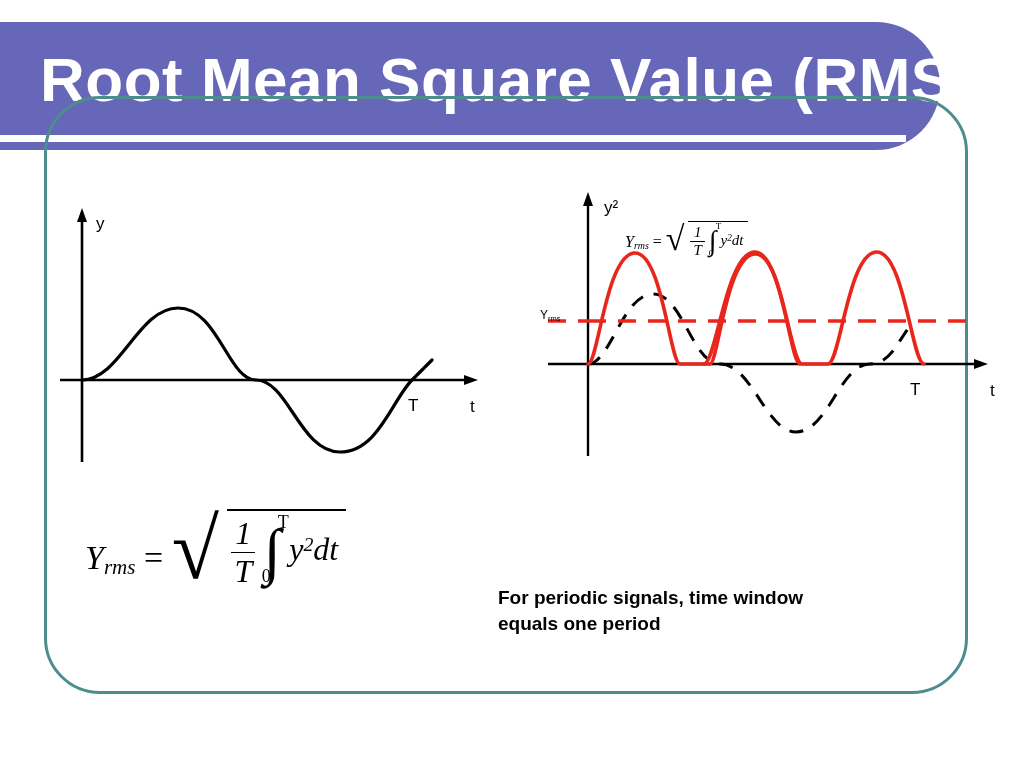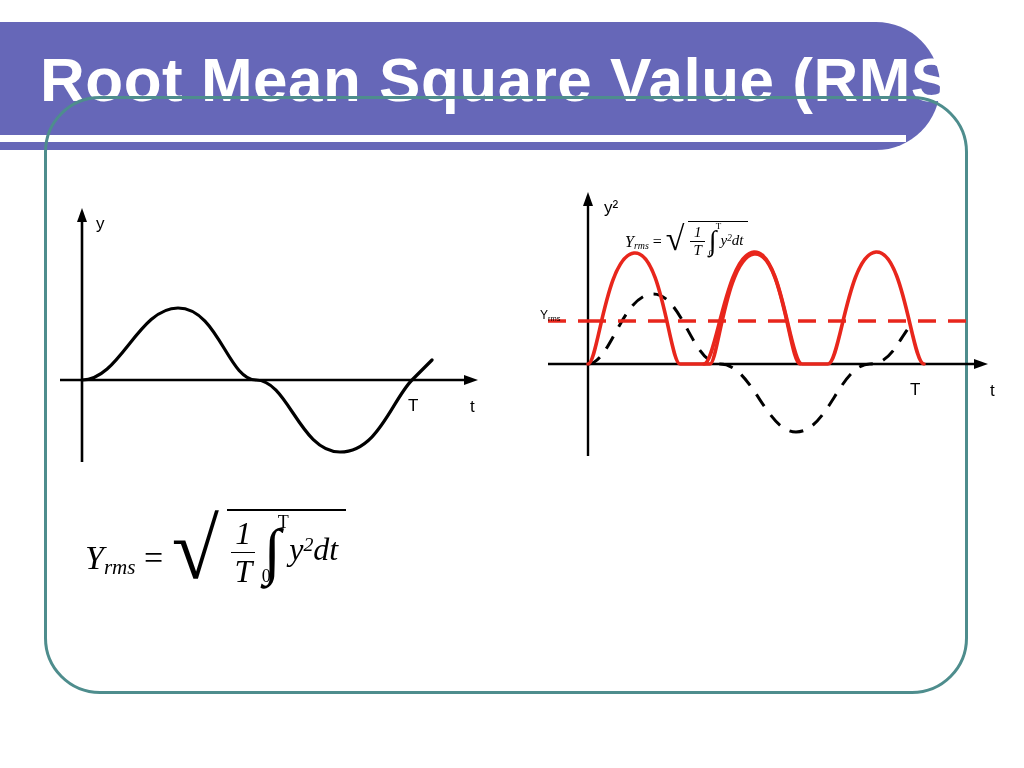--- a/index.html
+++ b/index.html
@@ -184,13 +184,15 @@
         <span style="font-size:18px;font-style:normal;position:absolute;left:14px;top:-12px;">T</span>
         ∫
         <span style="font-size:18px;font-style:normal;position:absolute;left:-2px;bottom:-6px;">0</span>
       </span>
       <span style="font-size:32px;"><span>y</span><sup>2</sup><span>dt</span></span>
     </span>
   </span>
 </div>
 
 <div class="note">
+  <div>For periodic signals, time window</div>
+  <div>equals one period</div>
 </div>
 
 </body></html>

